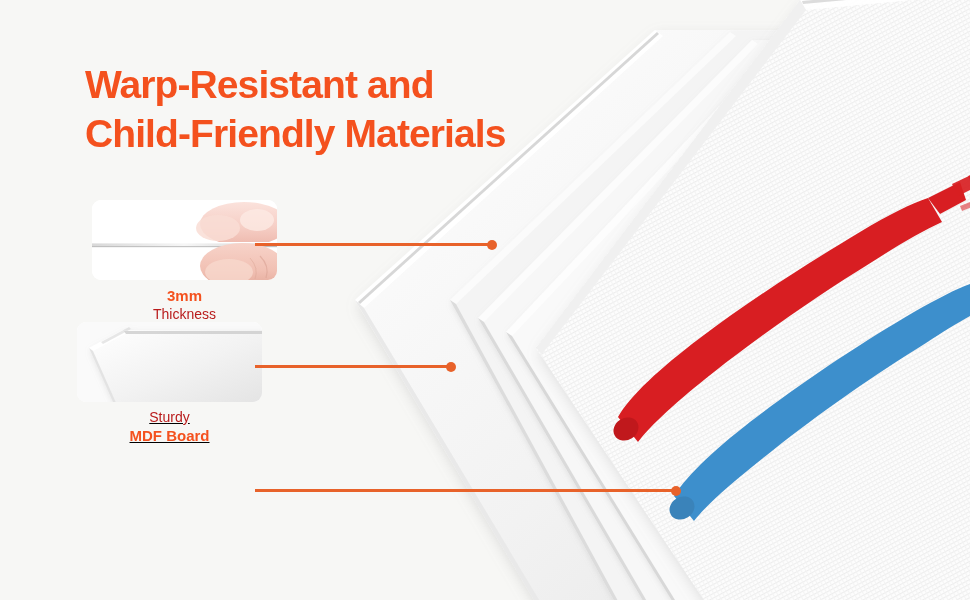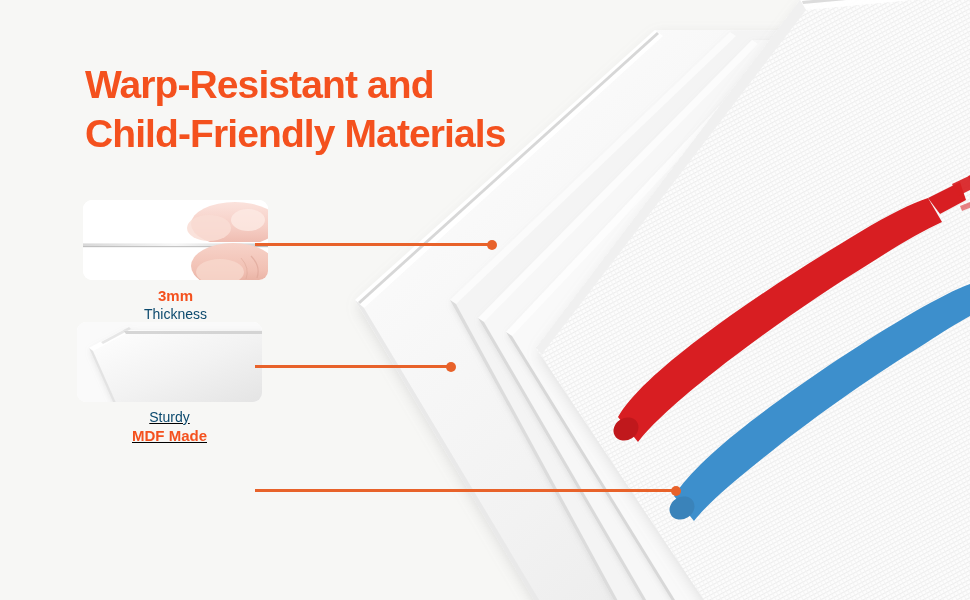--- a/index.html
+++ b/index.html
@@ -28,21 +28,21 @@
   
   .feature { position:absolute; }
   .thumb {
     position:relative; width:185px; height:80px;
     border-radius:9px; overflow:hidden; background:#fff;
   }
   .thumb svg { display:block; }
 
   .caption { width:185px; text-align:center; margin-top:7px; line-height:1.25; }
   .cap-line { display:block; }
-  .cap-plain { color:#0c4a6e; font-size:14px; }
+  .cap-plain { color:#b91c1c; font-size:14px; }
   .cap-accent { color:#f4511e; font-size:15px; font-weight:bold; }
 
   
   .connector { position:absolute; height:3px; background:#e8622a; }
   .connector .dot {
     position:absolute; right:-4px; top:50%;
     width:10px; height:10px; margin-top:-5px;
     border-radius:50%; background:#e8622a;
   }
 </style>
@@ -154,21 +154,21 @@
         <path d="M 744 296 L 774 284 L 775 290 L 746 301 Z" fill="#3d8fcc" opacity="0.48"></path>
         <path d="M 708 320 L 738 308 L 739 313 L 710 325 Z" fill="#3d8fcc" opacity="0.52"></path>
         <path d="M 746 270 L 774 259 L 775 264 L 748 275 Z" fill="#3d8fcc" opacity="0.42"></path>
       </g>
     </svg>
   </div>
 
   <h1 class="heading">Warp-Resistant and
 Child-Friendly Materials</h1>
 
-  <div class="feature" style="left:83px; top:200px;">
+  <div class="feature" style="left:92px; top:200px;">
     <div class="thumb">
       <svg width="185" height="80" viewBox="0 0 185 80">
         <defs>
           <linearGradient id="skin1" x1="0" y1="0" x2="0" y2="1">
             <stop offset="0%" stop-color="#fbe2dc"></stop>
             <stop offset="55%" stop-color="#f6cfc6"></stop>
             <stop offset="100%" stop-color="#edb8ac"></stop>
           </linearGradient>
           <linearGradient id="skin2" x1="0" y1="0" x2="0" y2="1">
             <stop offset="0%" stop-color="#f7d3c9"></stop>
@@ -206,21 +206,21 @@
           <path d="M 12 26 L 46 8 L 185 8 L 185 80 L 36 80 Z" fill="url(#boardFace)"></path>
           <path d="M 12 26 L 46 8 L 50 11 L 16 29 Z" fill="#ffffff"></path>
           <path d="M 12 26 L 16 29 L 40 83 L 36 80 Z" fill="#e3e3e3"></path>
           <path d="M 47 9 L 185 9 L 185 12 L 49 12 Z" fill="#c6c6c6" opacity="0.7"></path>
           <path d="M 24 20 L 52 5 L 54 7 L 26 22 Z" fill="#d4d4d4" opacity="0.55"></path>
         </g>
       </svg>
     </div>
     <div class="caption">
       <span class="cap-line cap-plain">Sturdy</span>
-      <span class="cap-line cap-accent">MDF Made</span>
+      <span class="cap-line cap-accent">MDF Board</span>
     </div>
   </div>
 
 
   <div class="connector" style="left:255px; top:243px; width:238px;">
     <span class="dot"></span>
   </div>
 
   <div class="connector" style="left:255px; top:365px; width:197px;">
     <span class="dot"></span>

